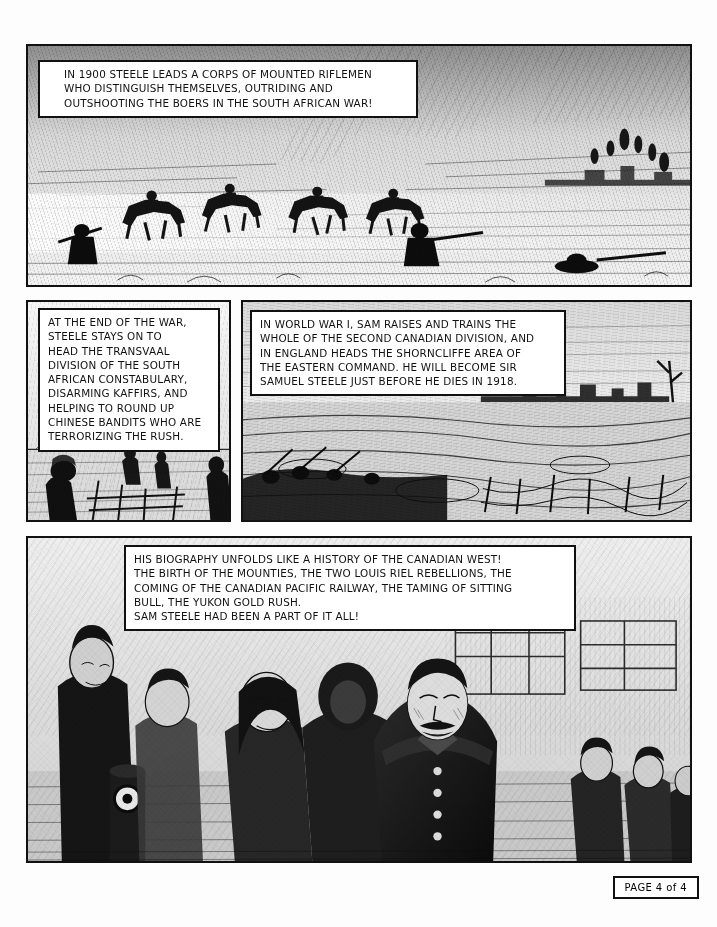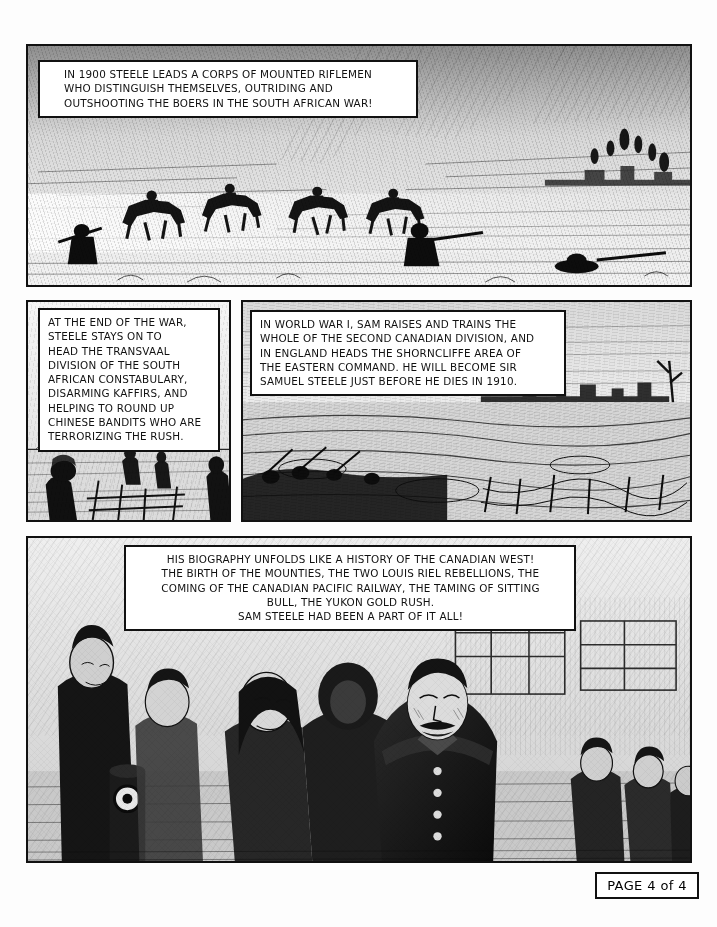--- a/index.html
+++ b/index.html
@@ -75,30 +75,30 @@
     padding: 5px 7px 6px 8px;
     box-sizing: border-box;
     font-family: "DejaVu Sans", sans-serif;
     font-size: 10.4px;
     line-height: 14.3px;
     letter-spacing: 0.2px;
     color: #111;
     white-space: pre-line;
     z-index: 5;
   }
-  .caption.center { text-align: center; }
+  .caption.center { text-align: left; }
 
   
   .page-number {
     position: absolute;
     right: 18px;
     bottom: 28px;
     border: 2px solid #111;
     background: #fff;
-    font-size: 13px;
+    font-size: 10px;
     letter-spacing: 0.4px;
     padding: 4px 10px;
     z-index: 6;
     font-family: "DejaVu Sans", sans-serif;
   }
 </style>
 </head>
 <body>
 
 <div class="page">
@@ -406,21 +406,21 @@
         <line x1="92" y1="174" x2="118" y2="152"></line>
       </g>
     </svg>
     <div class="hatch-c" style="opacity:0.16"></div>
   </div>
 
   <div class="caption" style="left:250px; top:310px; width:316px;">IN WORLD WAR I, SAM RAISES AND TRAINS THE
 WHOLE OF THE SECOND CANADIAN DIVISION, AND
 IN ENGLAND HEADS THE SHORNCLIFFE AREA OF
 THE EASTERN COMMAND.  HE WILL BECOME SIR
-SAMUEL STEELE JUST BEFORE HE DIES IN 1910.</div>
+SAMUEL STEELE JUST BEFORE HE DIES IN 1918.</div>
 
   <div class="panel" style="left:26px; top:536px; width:666px; height:327px; background:#e4e4e4;">
     <svg class="art" viewBox="0 0 666 327" preserveAspectRatio="none">
       <defs>
         <linearGradient id="bg4" x1="0" y1="0" x2="0" y2="1">
           <stop offset="0%" stop-color="#efefef"></stop>
           <stop offset="55%" stop-color="#dcdcdc"></stop>
           <stop offset="100%" stop-color="#cfcfcf"></stop>
         </linearGradient>
         <pattern id="scratch5" width="6" height="6" patternUnits="userSpaceOnUse" patternTransform="rotate(32)">

